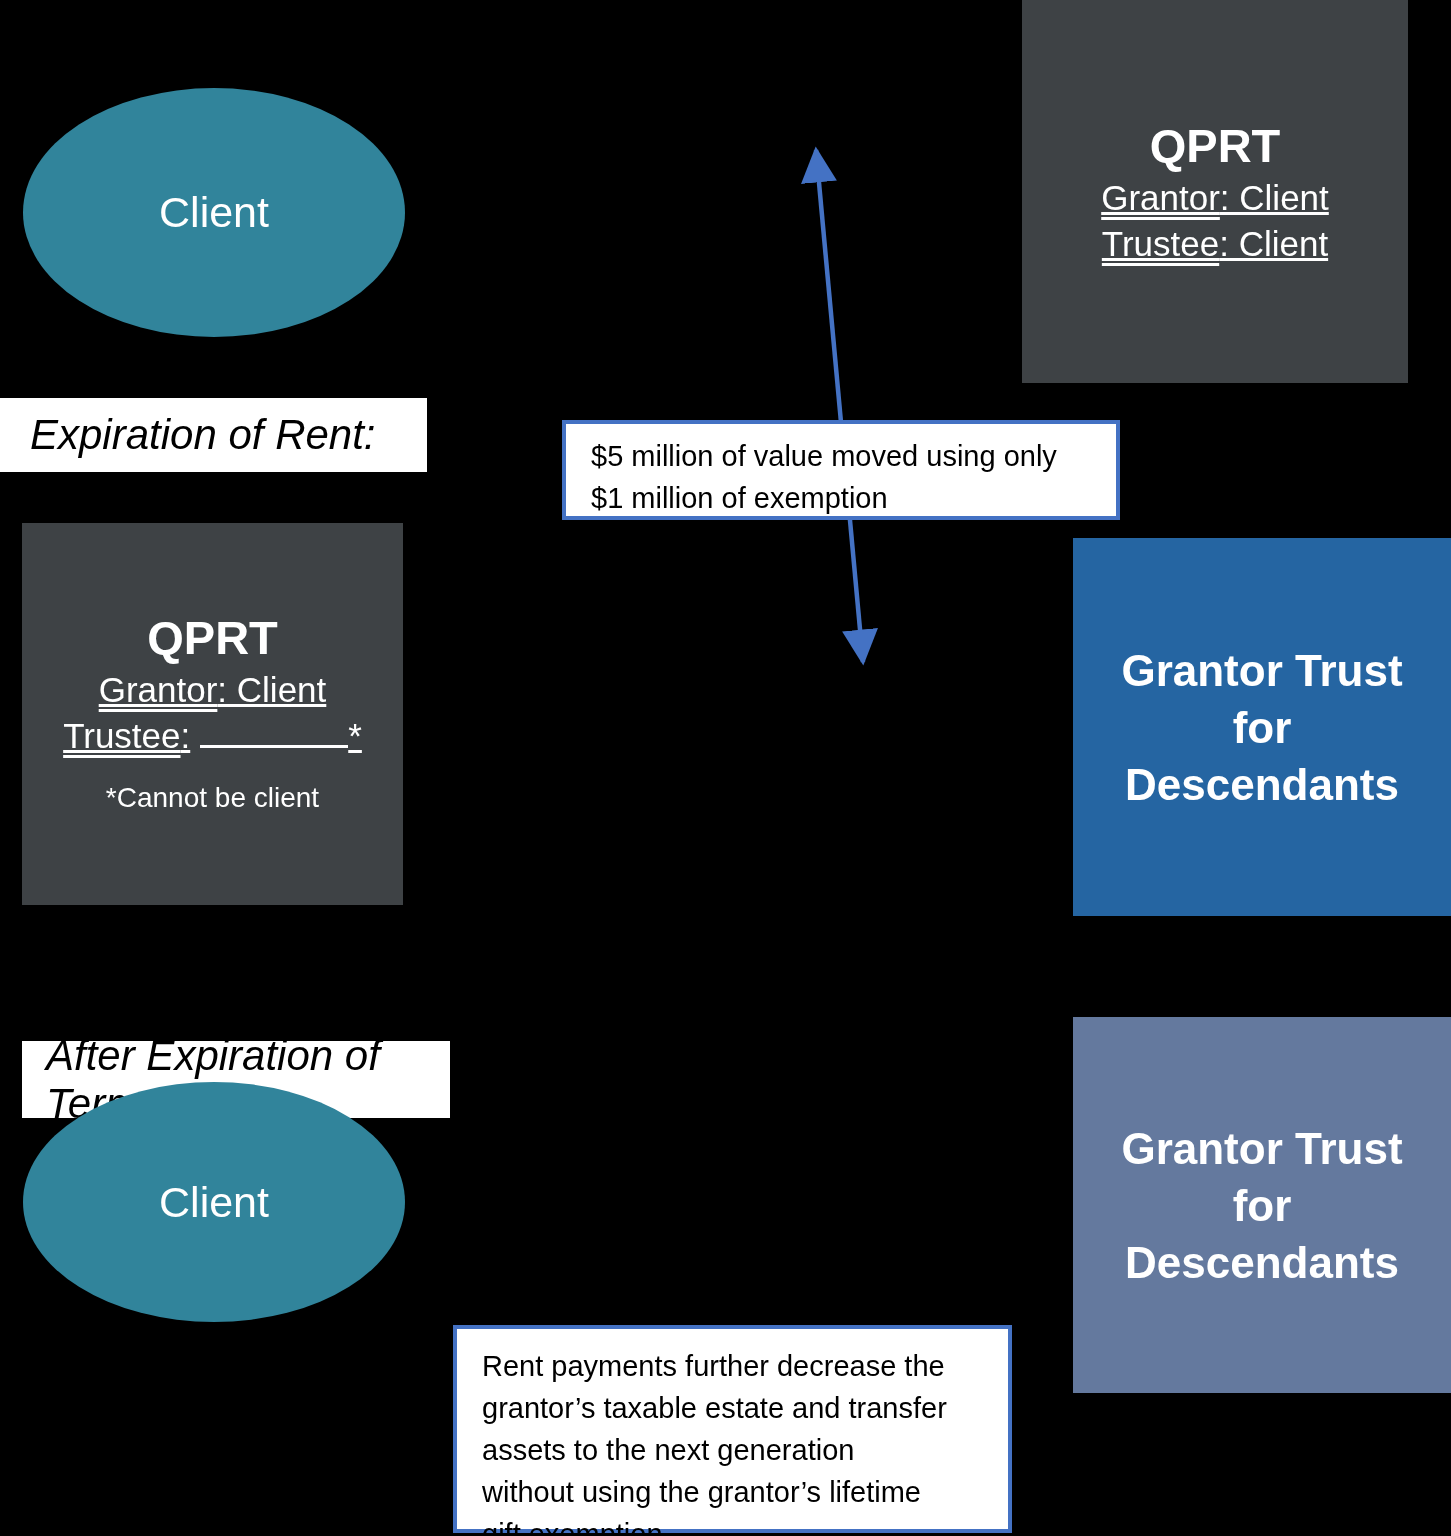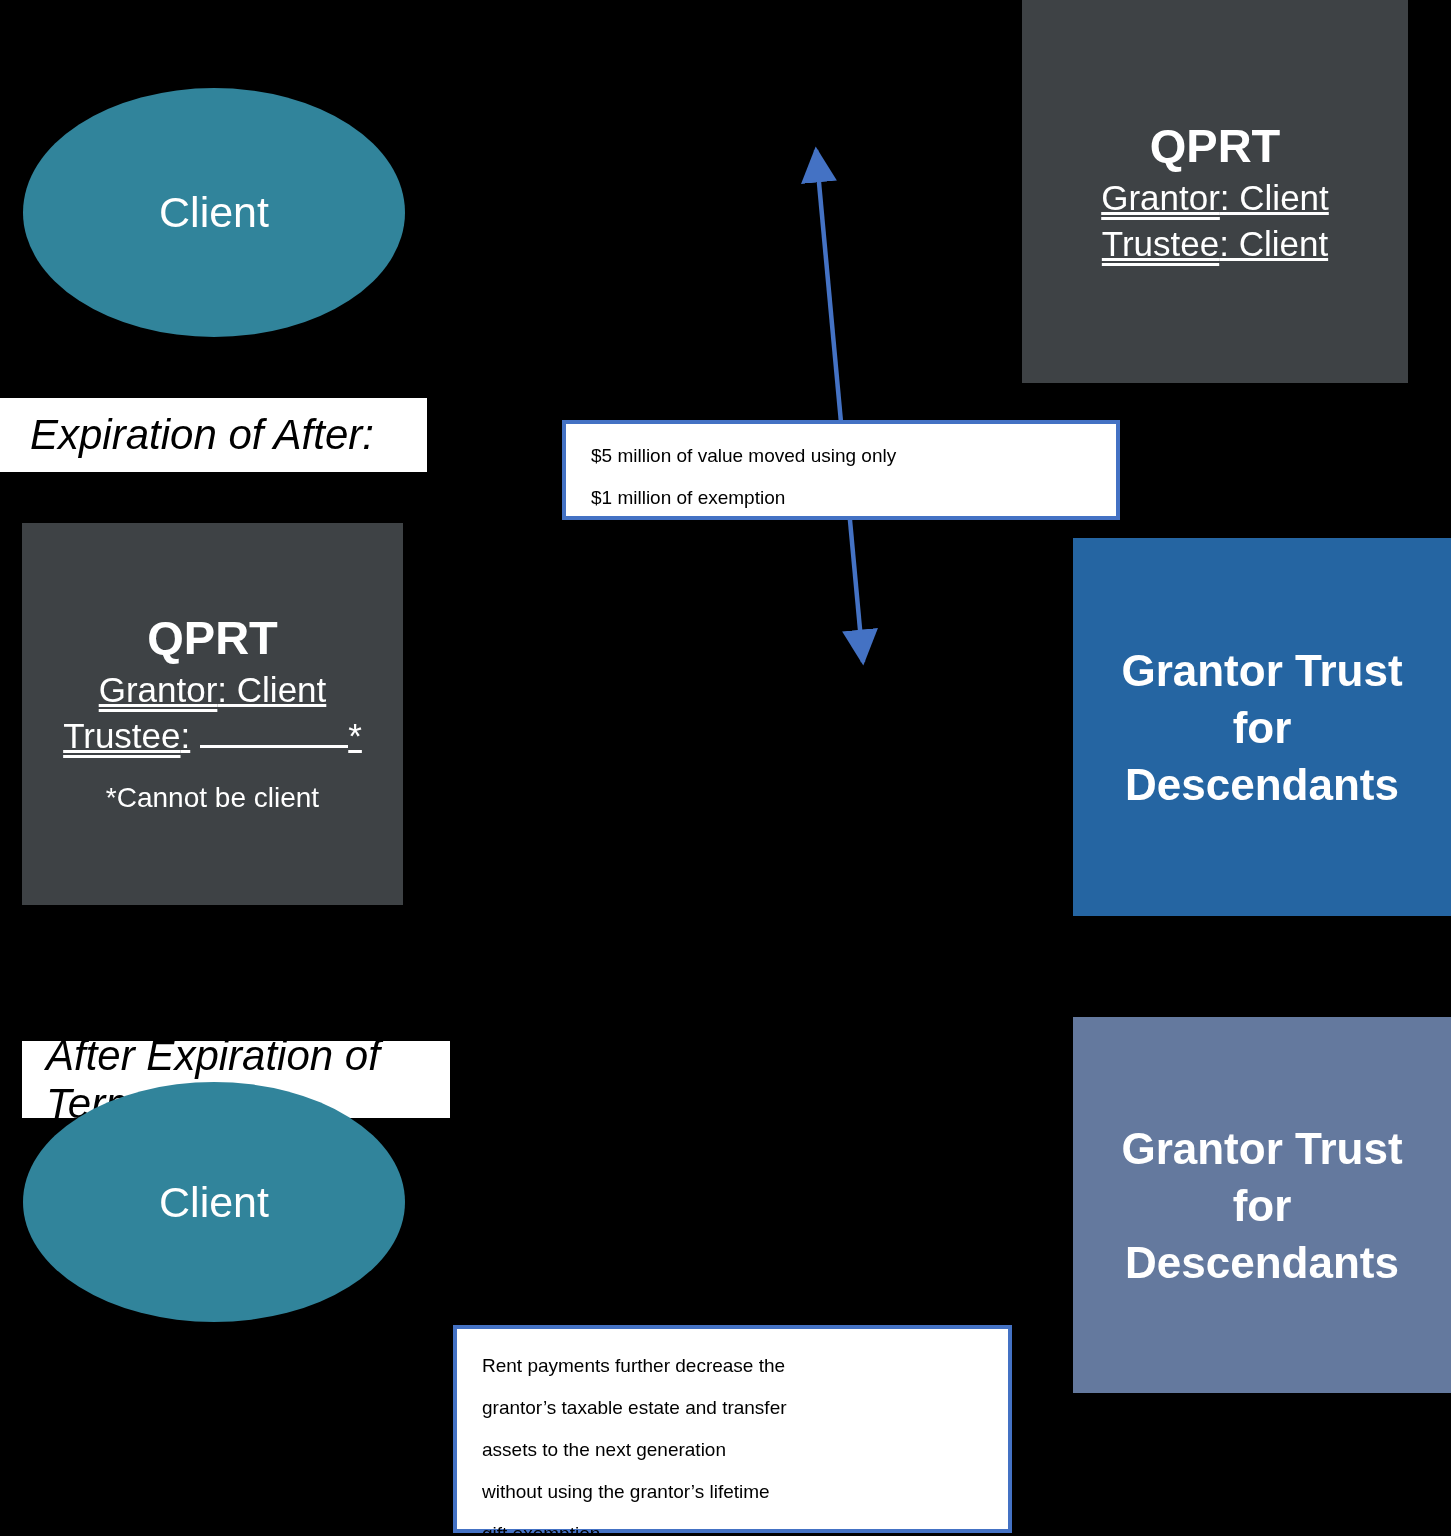--- a/index.html
+++ b/index.html
@@ -22,21 +22,21 @@
   .blank{
     display:inline-block;width:148px;border-bottom:3px solid #FFFFFF;margin-left:10px;
   }
   .footnote{font-size:28px;line-height:42px;margin-top:18px;}
   .labelbar{
     position:absolute;background:#FFFFFF;color:#000000;font-style:italic;font-size:42px;
     display:flex;align-items:center;box-sizing:border-box;
   }
   .note{
     position:absolute;background:#FFFFFF;border:4px solid #4472C4;color:#000000;
-    font-size:19px;line-height:42px;box-sizing:border-box;z-index:3;
+    font-size:29px;line-height:42px;box-sizing:border-box;z-index:3;
   }
   .note .note-line{white-space:nowrap;}
   .bigbox{
     position:absolute;color:#FFFFFF;font-weight:bold;font-size:44px;line-height:57px;
     display:flex;flex-direction:column;align-items:center;justify-content:center;
     text-align:left;
   }
   .bigbox.mid{background:#2565A2;}
   .bigbox.bottom{background:#64799E;}
   .arrow-layer{position:absolute;left:0;top:0;z-index:1;pointer-events:none;}
@@ -59,21 +59,21 @@
     <span>Client</span>
   </div>
 
   <div class="darkbox" style="left:1022px;top:0px;width:386px;height:383px;">
     <div class="box-title">QPRT</div>
     <div class="box-row"><span class="u">Grantor</span><span>: Client</span></div>
     <div class="box-row"><span class="u">Trustee</span><span>: Client</span></div>
   </div>
 
   <div class="labelbar" style="left:0px;top:398px;width:427px;height:74px;padding-left:30px;">
-    <span>Expiration of After:</span>
+    <span>Expiration of Rent:</span>
   </div>
 
   <div class="note" style="left:562px;top:420px;width:558px;height:100px;padding:11px 10px 11px 25px;">
     <div class="note-line">$5 million of value moved using only</div>
     <div class="note-line">$1 million of exemption</div>
   </div>
 
   <div class="darkbox" style="left:22px;top:523px;width:381px;height:382px;">
     <div class="box-title">QPRT</div>
     <div class="box-row"><span class="u">Grantor</span><span>: Client</span></div>

